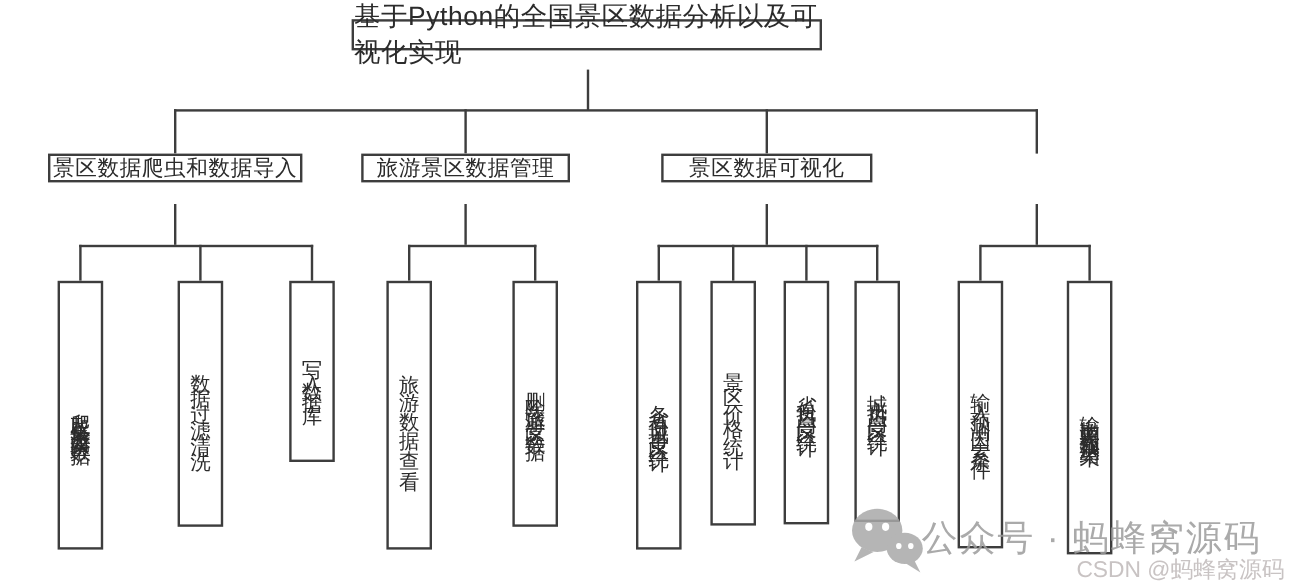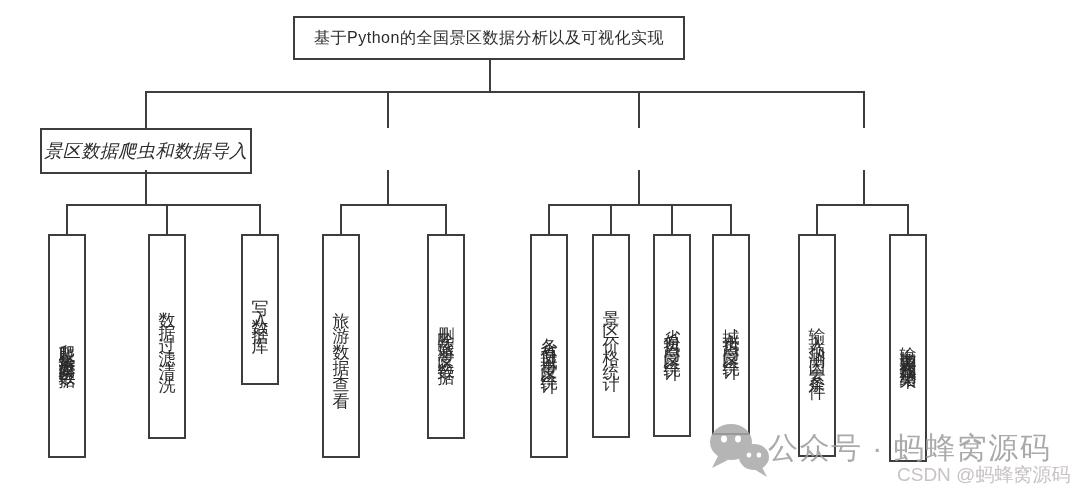--- a/index.html
+++ b/index.html
@@ -7,22 +7,22 @@
   #canvas{position:relative;width:1080px;height:490px;background:#ffffff;}
 
   .node{
     position:absolute;
     box-sizing:border-box;
     border:2px solid #3d3d3d;
     background:#ffffff;
     display:flex;align-items:center;justify-content:center;
     color:#2b2b2b;
   }
-  .root-node{left:293px;top:16px;width:392px;height:44px;font-size:16px;letter-spacing:0.5px;}
-  .branch-node{top:128px;height:46px;font-size:18px;letter-spacing:0.5px;font-style:italic;}
+  .root-node{left:293px;top:16px;width:392px;height:26px;font-size:22px;letter-spacing:0.5px;}
+  .branch-node{top:128px;height:24px;font-size:18px;letter-spacing:0.5px;}
   .b1{left:40px;width:212px;}
   .b2{left:301px;width:174px;}
   .b3{left:551px;width:176px;}
   .b4{left:774px;width:180px;}
 
   .leaf{top:234px;width:38px;font-size:17px;}
   .leaf span{
     writing-mode:vertical-rl;
     text-orientation:upright;
     white-space:nowrap;
@@ -57,20 +57,26 @@
 
   <div class="vline" style="left:489px;top:58px;height:34px;"></div>
   <div class="hline" style="left:145px;top:91px;width:720px;"></div>
   <div class="vline" style="left:145px;top:91px;height:37px;"></div>
   <div class="vline" style="left:387px;top:91px;height:37px;"></div>
   <div class="vline" style="left:638px;top:91px;height:37px;"></div>
   <div class="vline" style="left:863px;top:91px;height:37px;"></div>
 
   <div class="node branch-node b1">
     <span>景区数据爬虫和数据导入</span>
+  </div>
+  <div class="node branch-node b2">
+    <span>旅游景区数据管理</span>
+  </div>
+  <div class="node branch-node b3">
+    <span>景区数据可视化</span>
   </div>
 
   <div class="vline" style="left:145px;top:170px;height:34px;"></div>
   <div class="vline" style="left:387px;top:170px;height:34px;"></div>
   <div class="vline" style="left:638px;top:170px;height:34px;"></div>
   <div class="vline" style="left:863px;top:170px;height:34px;"></div>
 
   <div class="hline" style="left:66px;top:204px;width:195px;"></div>
   <div class="hline" style="left:340px;top:204px;width:107px;"></div>
   <div class="hline" style="left:548px;top:204px;width:184px;"></div>

